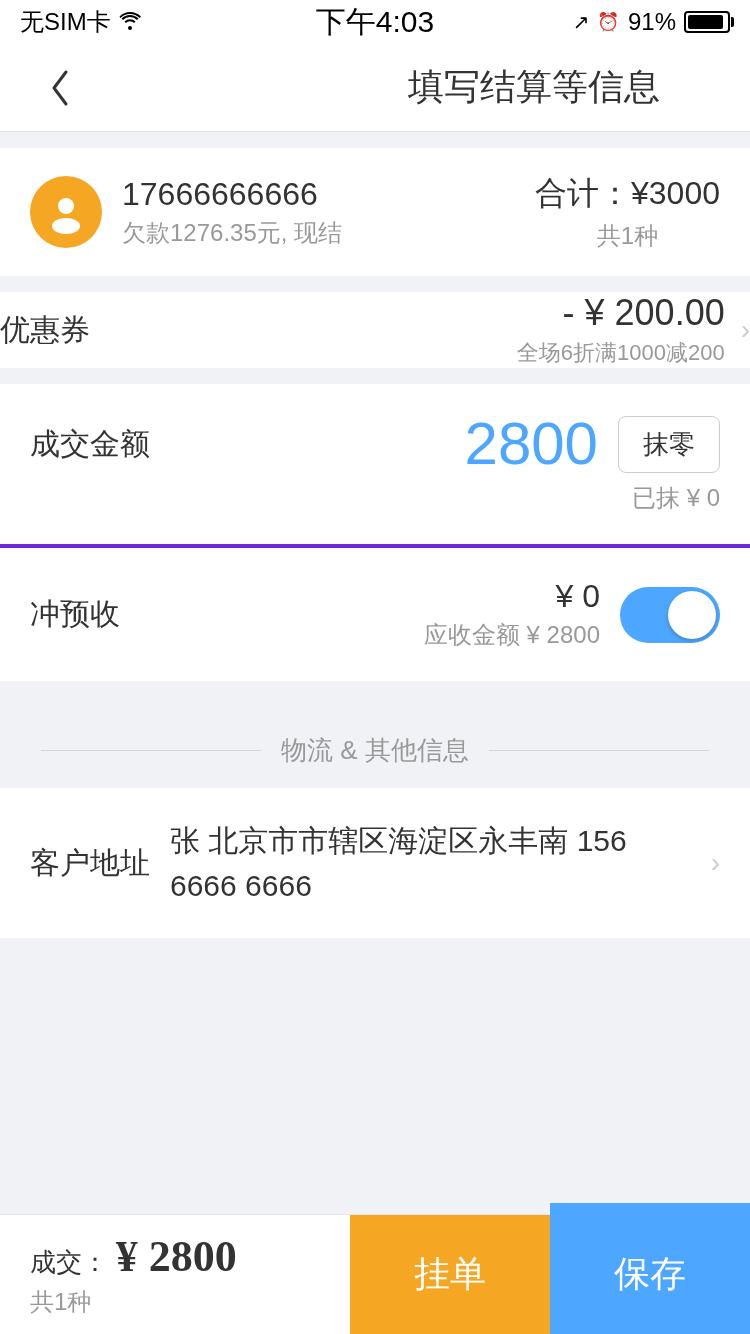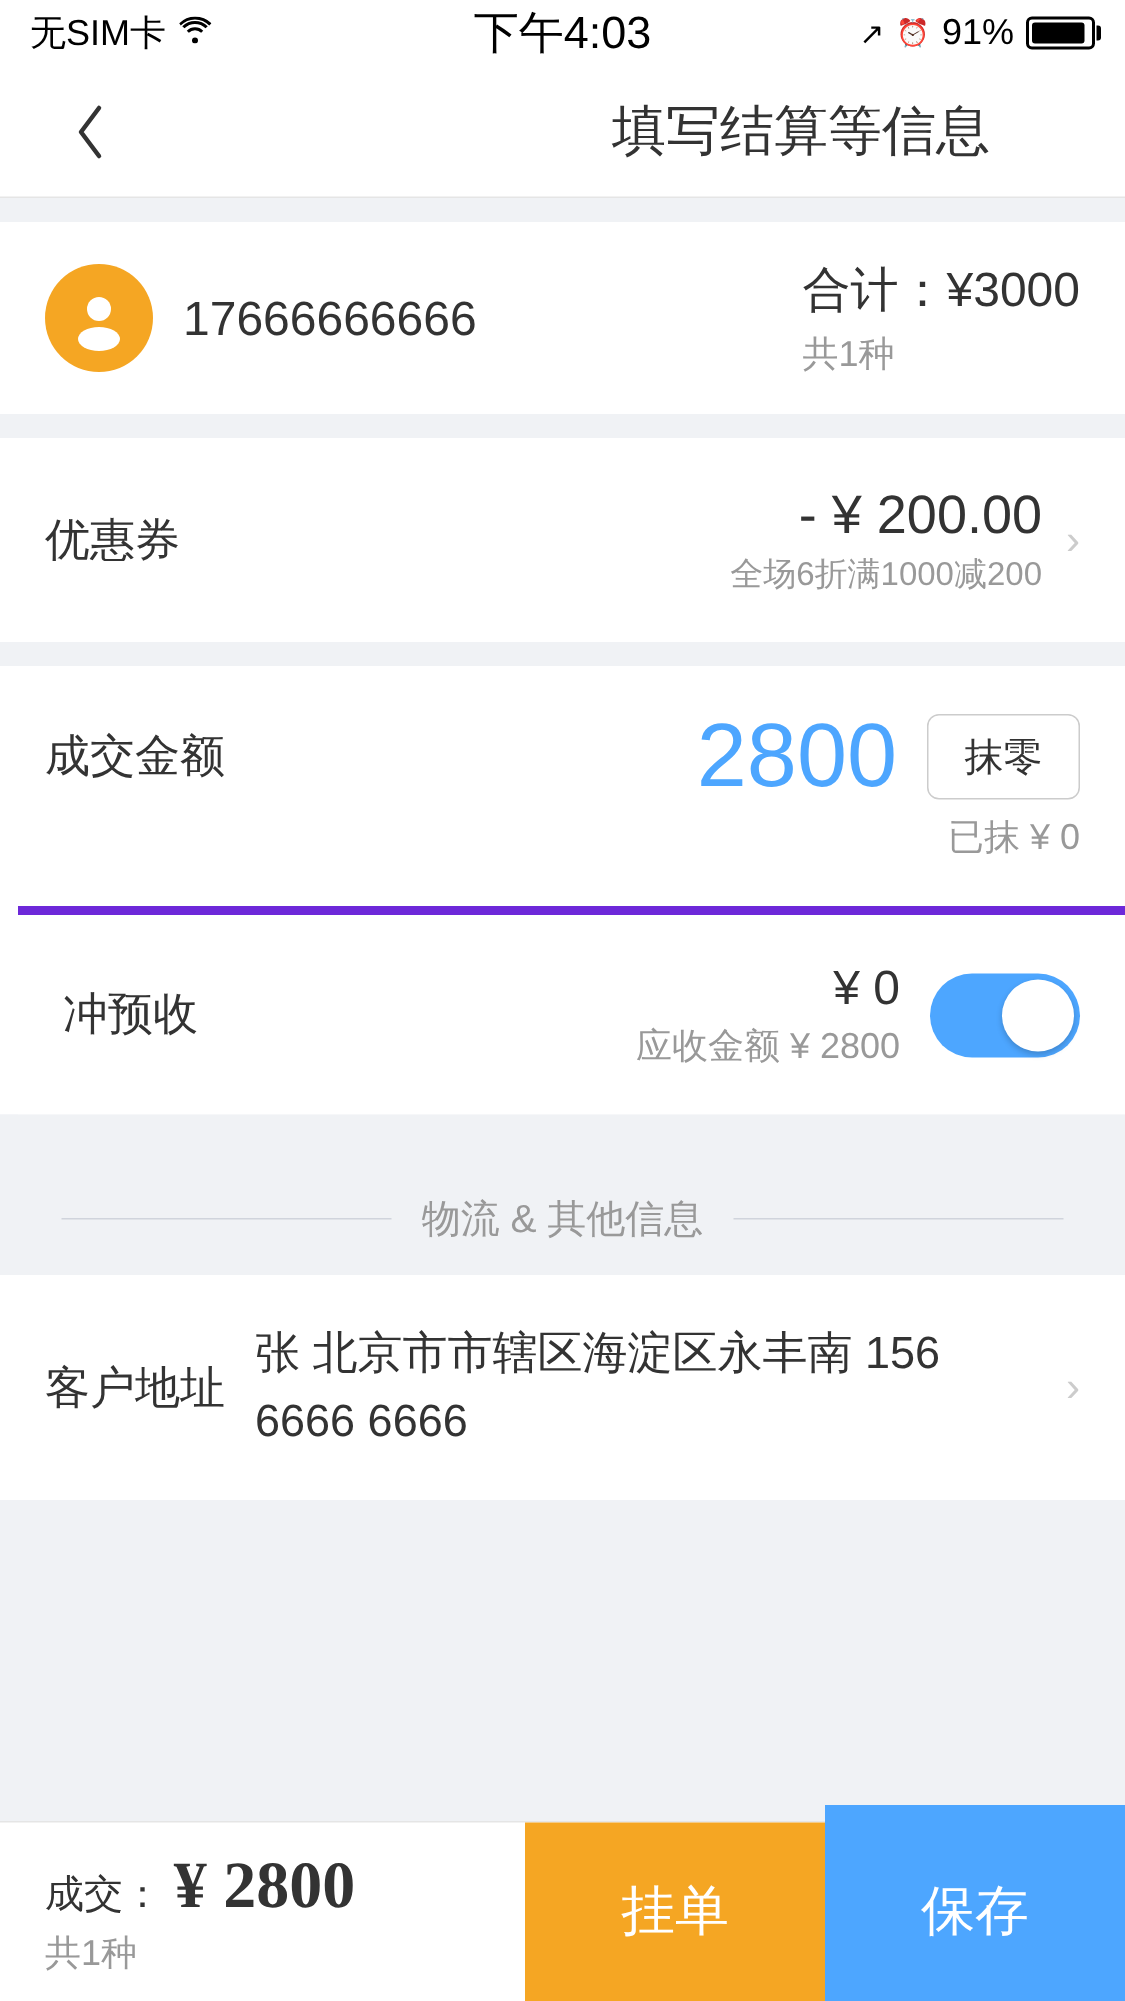--- a/index.html
+++ b/index.html
@@ -90,34 +90,33 @@
       flex-shrink: 0;
     }
     .avatar-icon {
       width: 44px;
       height: 44px;
       fill: #fff;
     }
     .customer-info { flex: 1; }
     .customer-phone { font-size: 32px; font-weight: 500; color: #333; }
     .customer-debt { font-size: 24px; color: #999; margin-top: 4px; }
-    .customer-total { text-align: left; }
+    .customer-total { text-align: center; }
     .total-amount { font-size: 32px; font-weight: 500; color: #333; }
     .total-count { font-size: 24px; color: #999; margin-top: 4px; }
     .row-arrow {
       color: #ccc;
       margin-left: 16px;
       font-size: 28px;
     }
 
     
     .coupon-row {
       display: flex;
       align-items: center;
-      padding: 30px;
       background: #fff;
     }
     .coupon-label { font-size: 30px; color: #333; }
     .coupon-value-block { margin-left: auto; text-align: right; }
     .coupon-amount { font-size: 36px; font-weight: 500; color: #333; }
     .coupon-desc { font-size: 22px; color: #999; margin-top: 4px; }
 
     
     .section-gap {
       height: 16px;
@@ -155,22 +154,21 @@
       text-align: right;
       font-size: 24px;
       color: #999;
       margin-top: 8px;
     }
 
     
     .prepay-section {
       background: #fff;
       padding: 30px;
-      border-top: 6px solid #6d28d9;
-      margin-left: 12px;
+      border-top: 4px solid #6d28d9;
     }
     .prepay-row {
       display: flex;
       align-items: center;
     }
     .prepay-label { font-size: 30px; color: #333; }
     .prepay-right { margin-left: auto; text-align: right; }
     .prepay-amount { font-size: 32px; font-weight: 500; color: #333; }
     .prepay-sub { font-size: 24px; color: #999; margin-top: 4px; }
 
@@ -345,20 +343,21 @@
 <div class="card" style="margin-bottom:0; margin-top:16px;">
   <div class="customer-row">
     <div class="avatar">
       <svg class="avatar-icon" viewBox="0 0 44 44">
         <circle cx="22" cy="16" r="8" fill="#fff"></circle>
         <ellipse cx="22" cy="36" rx="14" ry="8" fill="#fff"></ellipse>
       </svg>
     </div>
     <div class="customer-info">
       <div class="customer-phone">17666666666</div>
+      <div class="customer-debt">欠款1276.35元, 现结</div>
     </div>
     <div class="customer-total">
       <div class="total-amount">合计：¥3000</div>
       <div class="total-count">共1种</div>
     </div>
   </div>
 </div>
 
 <div class="card" style="margin-top:16px; margin-bottom:0;">
   <div class="coupon-row">

